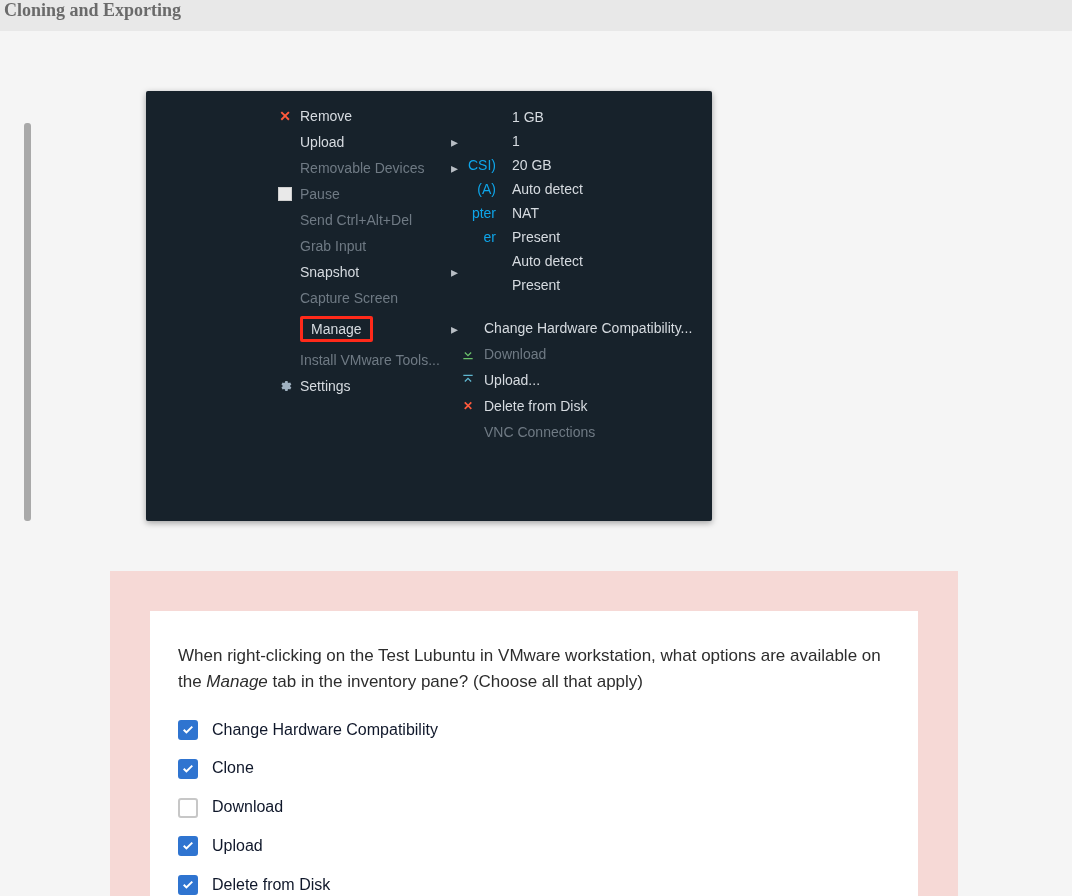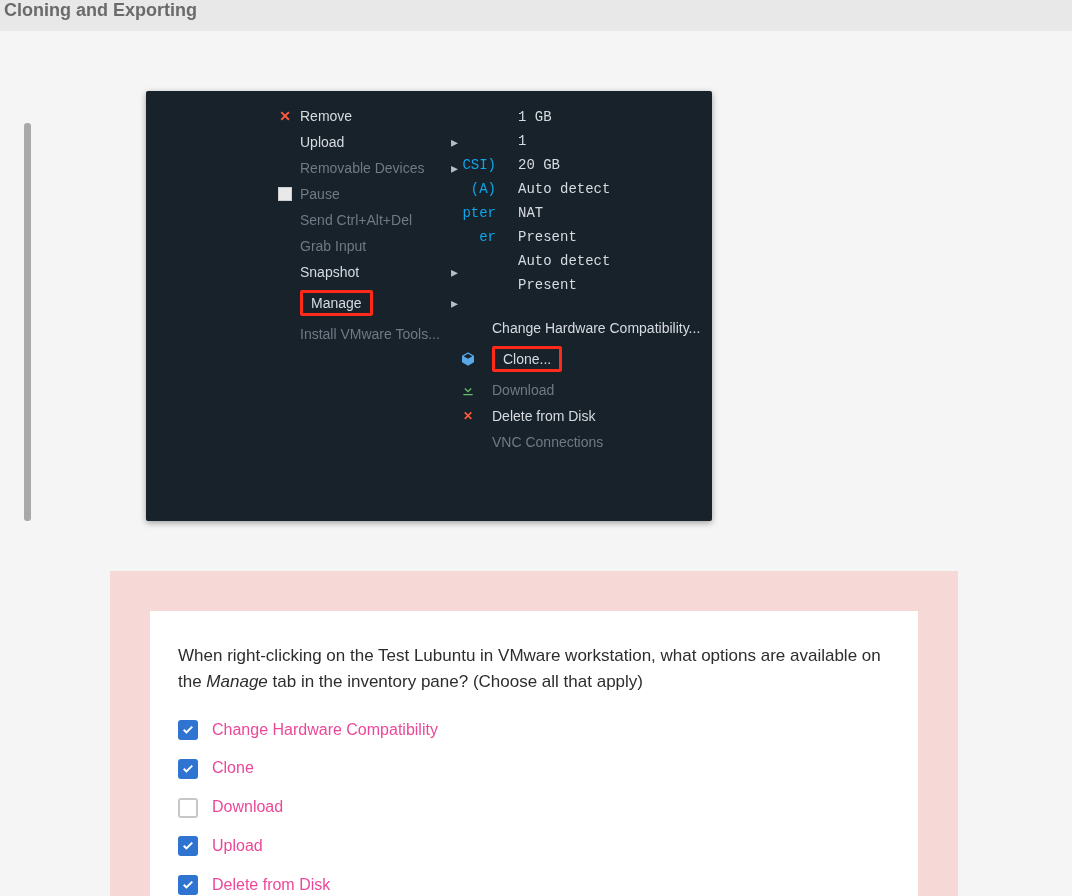--- a/index.html
+++ b/index.html
@@ -1,46 +1,46 @@
 <!DOCTYPE html>
 <html><head>
 <meta charset="utf-8">
 <style>
   * { box-sizing: border-box; margin: 0; padding: 0; }
   html, body { width: 1072px; height: 896px; font-family: "Segoe UI", Arial, sans-serif; background: #e8e8e8; overflow: hidden; }
-  .page-header { padding: 0 10px 10px 4px; color: #6a6a6a; font-weight: 600; font-size: 18px; }
+  .page-header { padding: 0 10px 10px 4px; color: #6a6a6a; font-weight: 600; font-size: 18px; font-family: Liberation Serif, serif; }
   .main-area { background: #f5f5f5; width: 100%; height: 876px; position: relative; padding-top: 6px; }
   .scroll-gutter { position: absolute; left: 24px; top: 92px; width: 7px; height: 398px; background: #a9a9a9; border-radius: 3px; }
   .vm-shot { position: absolute; left: 146px; top: 60px; width: 566px; height: 430px; background: #17222b; color: #d6dbe0; font-size: 14px; border-radius: 2px; overflow: hidden; box-shadow: 0 2px 6px rgba(0,0,0,.35); }
   .ctx-col { position: absolute; left: 122px; top: 12px; width: 200px; }
   .ctx-item { display: flex; align-items: center; gap: 8px; padding: 5px 10px; color: #d6dbe0; font-size: 14px; white-space: nowrap; }
   .ctx-item.dim { color: #6f7a84; }
   .ctx-close { color: #ff5a3c; font-weight: 900; width: 14px; text-align: center; }
   .ctx-arrow { margin-left: auto; color: #b8bec4; }
   .chk { width: 14px; height: 14px; background: #e9e9e9; border: 1px solid #cfcfcf; display: inline-block; }
   .hl { border: 3px solid #ff2a1a; border-radius: 2px; padding: 2px 8px; display: inline-block; }
   .gear { width: 14px; height: 14px; display: inline-block; }
   .gear svg { width: 14px; height: 14px; fill: #9fb1c0; }
   .hw-col { position: absolute; left: 310px; top: 14px; font-size: 14px; }
-  .hw-row { display: flex; gap: 22px; padding: 4px 0; font-family: Liberation Mono, monospace; }
+  .hw-row { display: flex; gap: 16px; padding: 4px 0; }
   .hw-key { width: 40px; text-align: right; color: #0ea5e9; }
   .hw-val { color: #d6dbe0; }
   .sub-col { position: absolute; left: 314px; top: 224px; }
-  .sub-item { display: flex; align-items: center; gap: 16px; padding: 5px 0; color: #d6dbe0; white-space: nowrap; }
+  .sub-item { display: flex; align-items: center; gap: 8px; padding: 5px 0; color: #d6dbe0; white-space: nowrap; }
   .sub-item.dim { color: #6f7a84; }
   .ic { width: 16px; height: 16px; display: inline-flex; align-items: center; justify-content: center; font-size: 12px; }
   .ic.blue  svg { fill: #58a8e8; }
   .ic.green svg { fill: #6ac06a; }
   .ic.teal  svg { fill: #5fb6cf; }
   .ic.red { color: #ff5a3c; font-weight: 900; }
   .q-card-wrap { position: absolute; left: 110px; top: 540px; width: 848px; background: #f6d9d6; padding: 40px 40px 60px 40px; }
   .q-card { background: #ffffff; padding: 32px 28px 30px 28px; color: #2d2d2d; font-size: 17px; line-height: 1.55; }
   .q-text em { font-style: italic; }
   .q-options { margin-top: 22px; display: flex; flex-direction: column; gap: 14px; }
-  .q-opt { display: flex; align-items: center; gap: 14px; font-size: 16px; color: #ec4899; }
+  .q-opt { display: flex; align-items: center; gap: 14px; font-size: 16px; color: #0f172a; }
   .cb { width: 20px; height: 20px; border: 2px solid #c7c7c7; border-radius: 3px; display: inline-flex; align-items: center; justify-content: center; background: #fff; }
   .cb.checked { background: #2f74d0; border-color: #2f74d0; }
   .cb.checked svg { width: 14px; height: 14px; fill: #fff; }
 </style>
 </head>
 <body>
 
 <div class="page-header">
   <span>Cloning and Exporting</span>
 </div>
@@ -74,28 +74,38 @@
         </div>
         <div class="ctx-item dim">
           <span style="width:14px;display:inline-block"></span>
           <span>Grab Input</span>
         </div>
         <div class="ctx-item">
           <span style="width:14px;display:inline-block"></span>
           <span>Snapshot</span>
           <span class="ctx-arrow">▸</span>
         </div>
+        <div class="ctx-item dim">
+          <span style="width:14px;display:inline-block"></span>
+          <span>Capture Screen</span>
+        </div>
         <div class="ctx-item">
           <span style="width:14px;display:inline-block"></span>
           <span class="hl">Manage</span>
           <span class="ctx-arrow">▸</span>
         </div>
         <div class="ctx-item dim">
           <span style="width:14px;display:inline-block"></span>
           <span>Install VMware Tools...</span>
+        </div>
+        <div class="ctx-item">
+          <span class="gear"><svg viewBox="0 0 24 24">
+              <path d="M12 8a4 4 0 1 0 0 8 4 4 0 0 0 0-8zm9 4a7 7 0 0 0-.1-1l2-1.6-2-3.4-2.4 1a7.2 7.2 0 0 0-1.7-1l-.4-2.6h-4l-.4 2.6c-.6.3-1.2.6-1.7 1l-2.4-1-2 3.4 2 1.6c0 .3-.1.7-.1 1s0 .7.1 1l-2 1.6 2 3.4 2.4-1c.5.4 1.1.7 1.7 1l.4 2.6h4l.4-2.6c.6-.3 1.2-.6 1.7-1l2.4 1 2-3.4-2-1.6c.1-.3.1-.7.1-1z"></path>
+            </svg></span>
+          <span>Settings</span>
         </div>
       </div>
     <div class="hw-col" id="hw-col">
         <div class="hw-row">
           <span class="hw-key"></span>
           <span class="hw-val">1 GB</span>
         </div>
         <div class="hw-row">
           <span class="hw-key"></span>
           <span class="hw-val">1</span>
@@ -122,38 +132,38 @@
         </div>
         <div class="hw-row">
           <span class="hw-key"></span>
           <span class="hw-val">Present</span>
         </div>
       </div>
     <div class="sub-col" id="sub-col">
         <div class="sub-item">
           <span class="ic" style="width:16px"></span>
           <span>Change Hardware Compatibility...</span>
-        </div>
-        <div class="sub-item">
-          <span class="ic blue">
-            <svg viewBox="0 0 24 24">
-              <path d="M12 2 3 7v10l9 5 9-5V7l-9-5zm0 2.3 6.5 3.6L12 11.5 5.5 7.9 12 4.3z"></path>
-            </svg>
-          </span>
-          <span class="hl">Clone...</span>
         </div>
         <div class="sub-item dim">
           <span class="ic green">
             <svg viewBox="0 0 24 24">
               <path d="M12 3v10l4-4 1.4 1.4L12 15.8 6.6 10.4 8 9l4 4V3h0zM5 18h14v2H5z"></path>
             </svg>
           </span>
           <span>Download</span>
         </div>
         <div class="sub-item">
+          <span class="ic teal">
+            <svg viewBox="0 0 24 24">
+              <path d="M12 21V11l-4 4-1.4-1.4L12 8.2l5.4 5.4L16 15l-4-4v10h0zM5 4h14v2H5z"></path>
+            </svg>
+          </span>
+          <span>Upload...</span>
+        </div>
+        <div class="sub-item">
           <span class="ic red">✕</span>
           <span>Delete from Disk</span>
         </div>
         <div class="sub-item dim">
           <span class="ic" style="width:16px"></span>
           <span>VNC Connections</span>
         </div>
       </div>
   </div>
 

